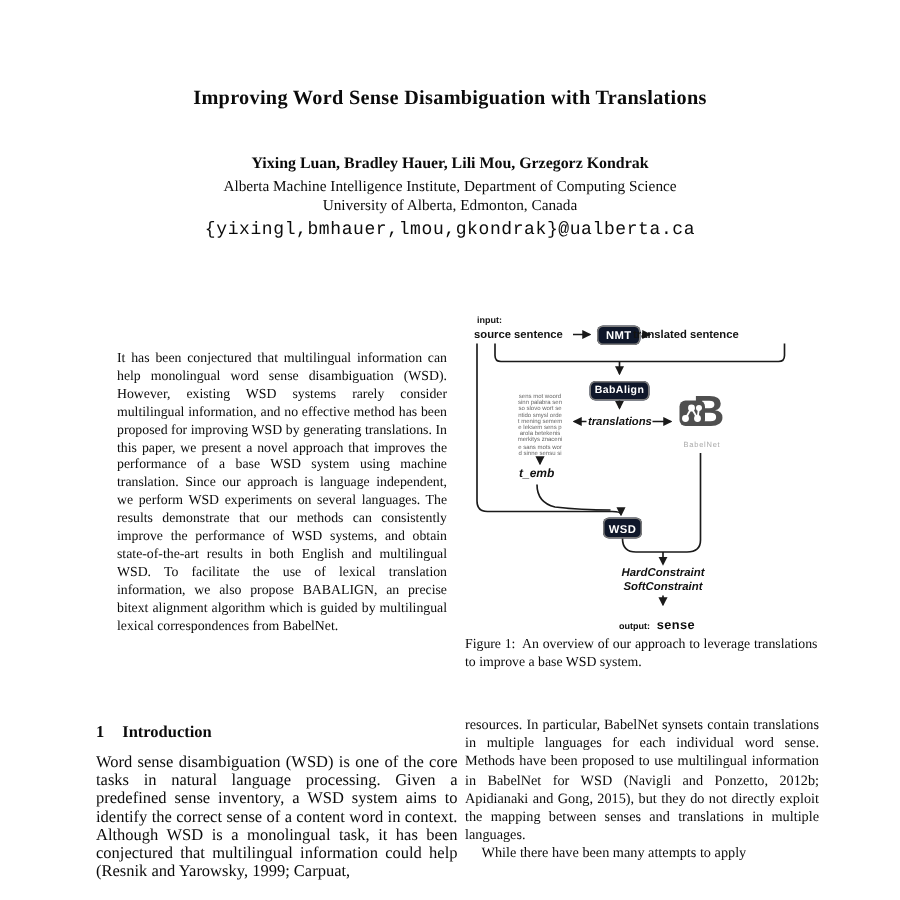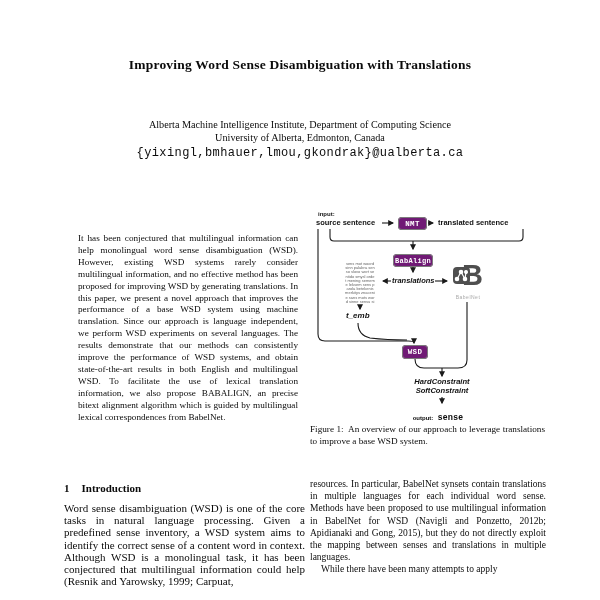--- a/index.html
+++ b/index.html
@@ -27,23 +27,23 @@
   .intro-body{position:absolute;left:64px;top:502px;width:241px;font-size:11px;
               line-height:12.2px;text-align:justify;}
 
   
   .fig{position:absolute;left:312px;top:210px;width:233px;height:212px;
        font-family:"Liberation Sans","DejaVu Sans",sans-serif;}
   .fig svg{position:absolute;left:0;top:0;}
   .flabel{position:absolute;font-weight:bold;font-size:7.5px;white-space:nowrap;color:#111;}
   .ftiny{position:absolute;font-weight:bold;font-size:6px;white-space:nowrap;color:#111;}
   .fital{font-style:italic;}
-  .gbox{position:absolute;background:#701a75;border-radius:4px;color:#fff;
+  .gbox{position:absolute;background:#0f172a;border-radius:4px;color:#fff;
         font-weight:bold;display:flex;align-items:center;justify-content:center;
-        font-size:7.5px;letter-spacing:.3px;box-shadow:0 0 0 1px #7c7c7c inset;font-family:Liberation Mono, monospace;}
+        font-size:7.5px;letter-spacing:.3px;box-shadow:0 0 0 1px #7c7c7c inset;}
   .cloud{position:absolute;left:33px;top:52px;width:30px;height:42px;overflow:hidden;
          font-size:4px;line-height:4.2px;color:#666;filter:blur(.5px);
          word-break:break-all;text-align:center;}
   .bnlogo{position:absolute;left:141px;top:56px;width:30px;height:27px;}
   .bnlogo .bletter{position:absolute;right:0;top:-7px;font-size:29px;font-weight:bold;
                    color:#4f4f4f;font-family:"Liberation Sans",sans-serif;}
   .bnlogo .chip{position:absolute;left:0;top:1px;width:17px;height:17px;background:#4f4f4f;
                 border-radius:4px;}
   .bncap{position:absolute;left:137px;top:84px;width:38px;text-align:center;
          font-size:5px;color:#a9a9a9;letter-spacing:.5px;}
@@ -59,20 +59,21 @@
         line-height:12.2px;text-align:justify;}
   .rcol p{margin:0;}
   .rcol p.indent{text-indent:11px;}
 </style>
 </head>
 <body>
 
 <div class="page">
 
   <div class="title">Improving Word Sense Disambiguation with Translations</div>
+  <div class="authors">Yixing Luan, Bradley Hauer, Lili Mou, Grzegorz Kondrak</div>
   <div class="affil1">Alberta Machine Intelligence Institute, Department of Computing Science</div>
   <div class="affil2">University of Alberta, Edmonton, Canada</div>
   <div class="email">{yixingl,bmhauer,lmou,gkondrak}@ualberta.ca</div>
 
   <div class="abs-body">It has been conjectured that multilingual information can help monolingual word sense disambiguation (WSD). However, existing WSD systems rarely consider multilingual information, and no effective method has been proposed for improving WSD by generating translations. In this paper, we present a novel approach that improves the performance of a base WSD system using machine translation. Since our approach is language independent, we perform WSD experiments on several languages. The results demonstrate that our methods can consistently improve the performance of WSD systems, and obtain state-of-the-art results in both English and multilingual WSD. To facilitate the use of lexical translation information, we also propose BABALIGN, an precise bitext alignment algorithm which is guided by multilingual lexical correspondences from BabelNet.</div>
   <div class="sec-head">
     <span class="num">1</span><span>Introduction</span>
   </div>
   <div class="intro-body">Word sense disambiguation (WSD) is one of the core tasks in natural language processing. Given a predefined sense inventory, a WSD system aims to identify the correct sense of a content word in context. Although WSD is a monolingual task, it has been conjectured that multilingual information could help (Resnik and Yarowsky, 1999; Carpuat,</div>
 
@@ -96,21 +97,21 @@
         <path d="M46,113 Q46,125 58,128 Q75,130 95,130"></path>
         <path d="M103,149 Q103,158 112,158 L146,158 Q155,158 155,150 L155,92"></path>
         <path d="M130,158 V166" marker-end="url(#arw)"></path>
         <path d="M130,187 V193" marker-end="url(#arw)"></path>
       </g>
     </svg>
 
     <span class="ftiny" style="left:6px;top:1px;">input:</span>
     <span class="flabel" style="left:4px;top:8px;">source sentence</span>
     <div class="gbox" style="left:86px;top:7px;width:29px;height:13px;">NMT</div>
-    <span class="flabel" style="left:126px;top:8px;">translated sentence</span>
+    <span class="flabel" style="left:110px;top:8px;">translated sentence</span>
 
     <div class="gbox" style="left:81px;top:44px;width:40px;height:13px;font-size:7px;">BabAlign</div>
     <span class="flabel fital" style="left:80px;top:66px;width:42px;text-align:center;">translations</span>
 
     <div class="cloud">sens mot woord sinn palabra senso slovo wort sentido smysl ordet mening sememe leksem sens parola betekenis merkitys znacenie sans mots word sinne sensu signo betydning jelentes sens mot woord sinn palabra senso slovo wort sentido smysl ordet mening</div>
     <span class="flabel fital" style="left:34px;top:101px;font-size:8px;">t_emb</span>
 
     <div class="bnlogo">
       <span class="bletter">B</span>
       <div class="chip">

